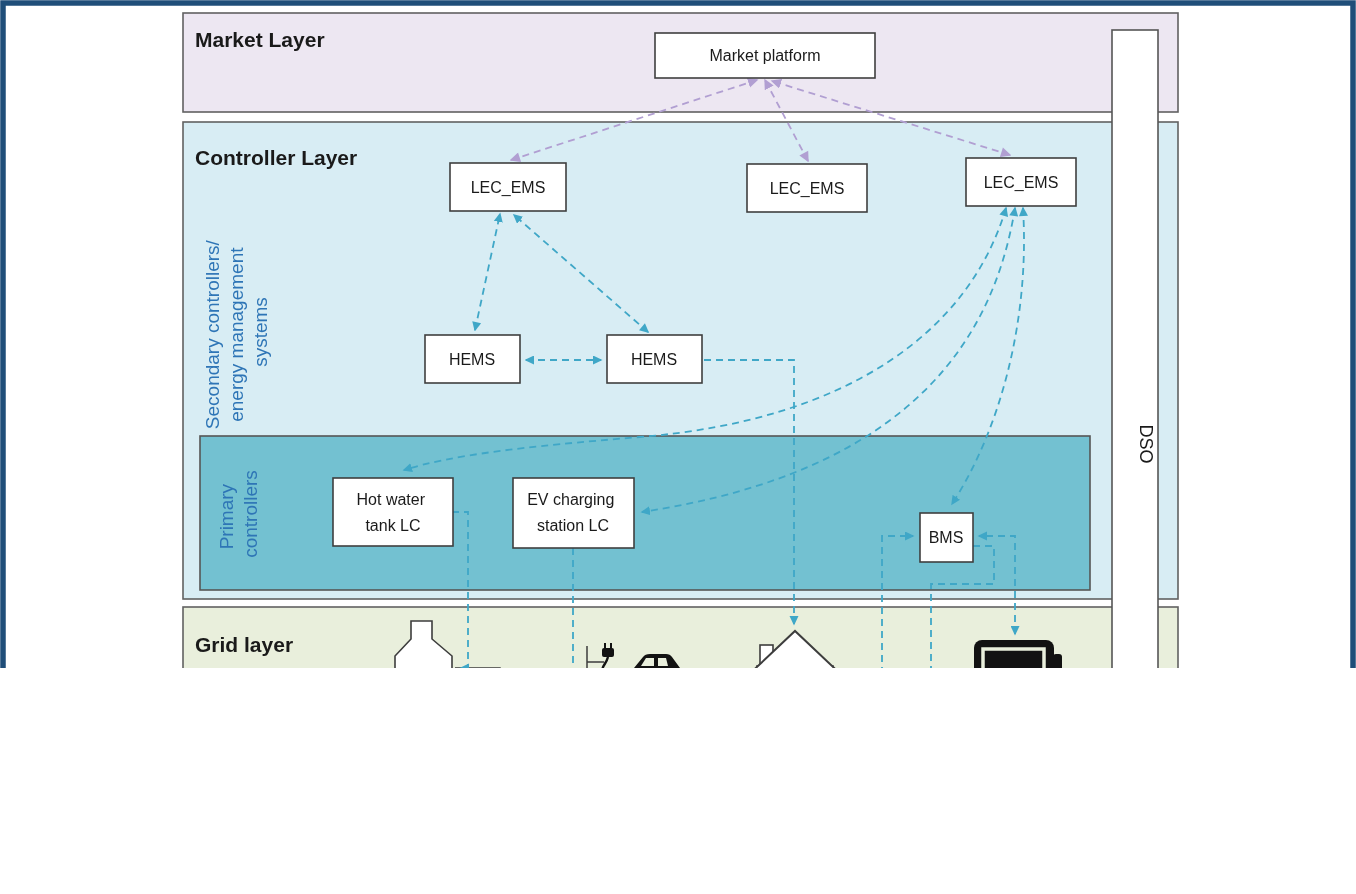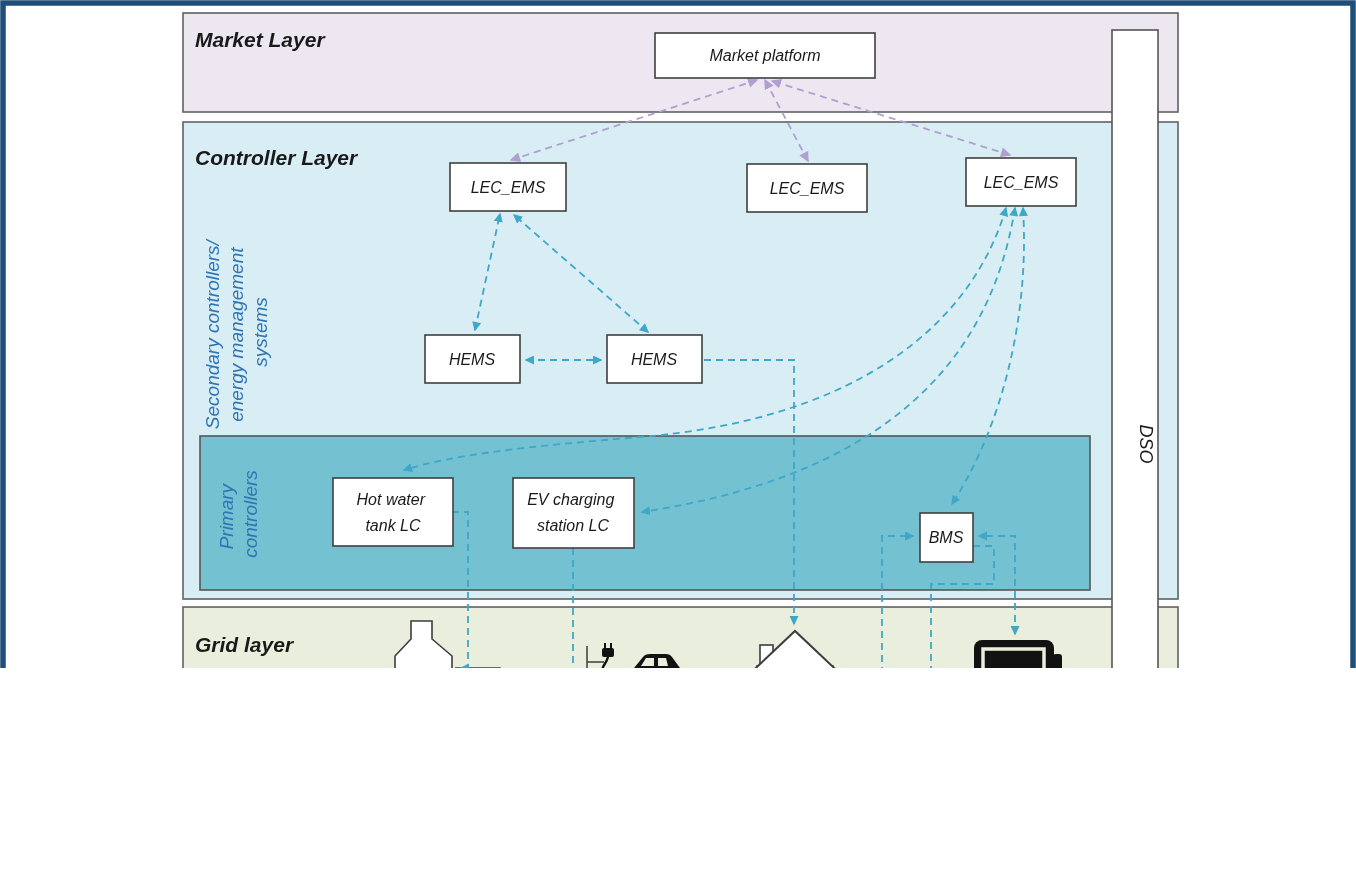--- a/index.html
+++ b/index.html
@@ -1,17 +1,17 @@
 <!DOCTYPE html>
 <html><head>
 <meta charset="utf-8">
 <style>
   html,body{margin:0;padding:0;background:#ffffff;}
   .canvas{position:relative;width:1356px;height:668px;background:#ffffff;
-          font-family:"Liberation Sans", sans-serif;font-style:italic;}
+          font-family:"Liberation Sans", sans-serif;}
   svg{position:absolute;left:0;top:0;}
   text{font-family:"Liberation Sans", sans-serif;fill:#1a1a1a;}
   .layer-title{font-size:21px;font-weight:bold;}
   .node-label{font-size:16px;}
   .side-label{font-size:19px;fill:#2E75B6;}
   .dso-label{font-size:18px;}
 </style>
 </head>
 <body>
 

